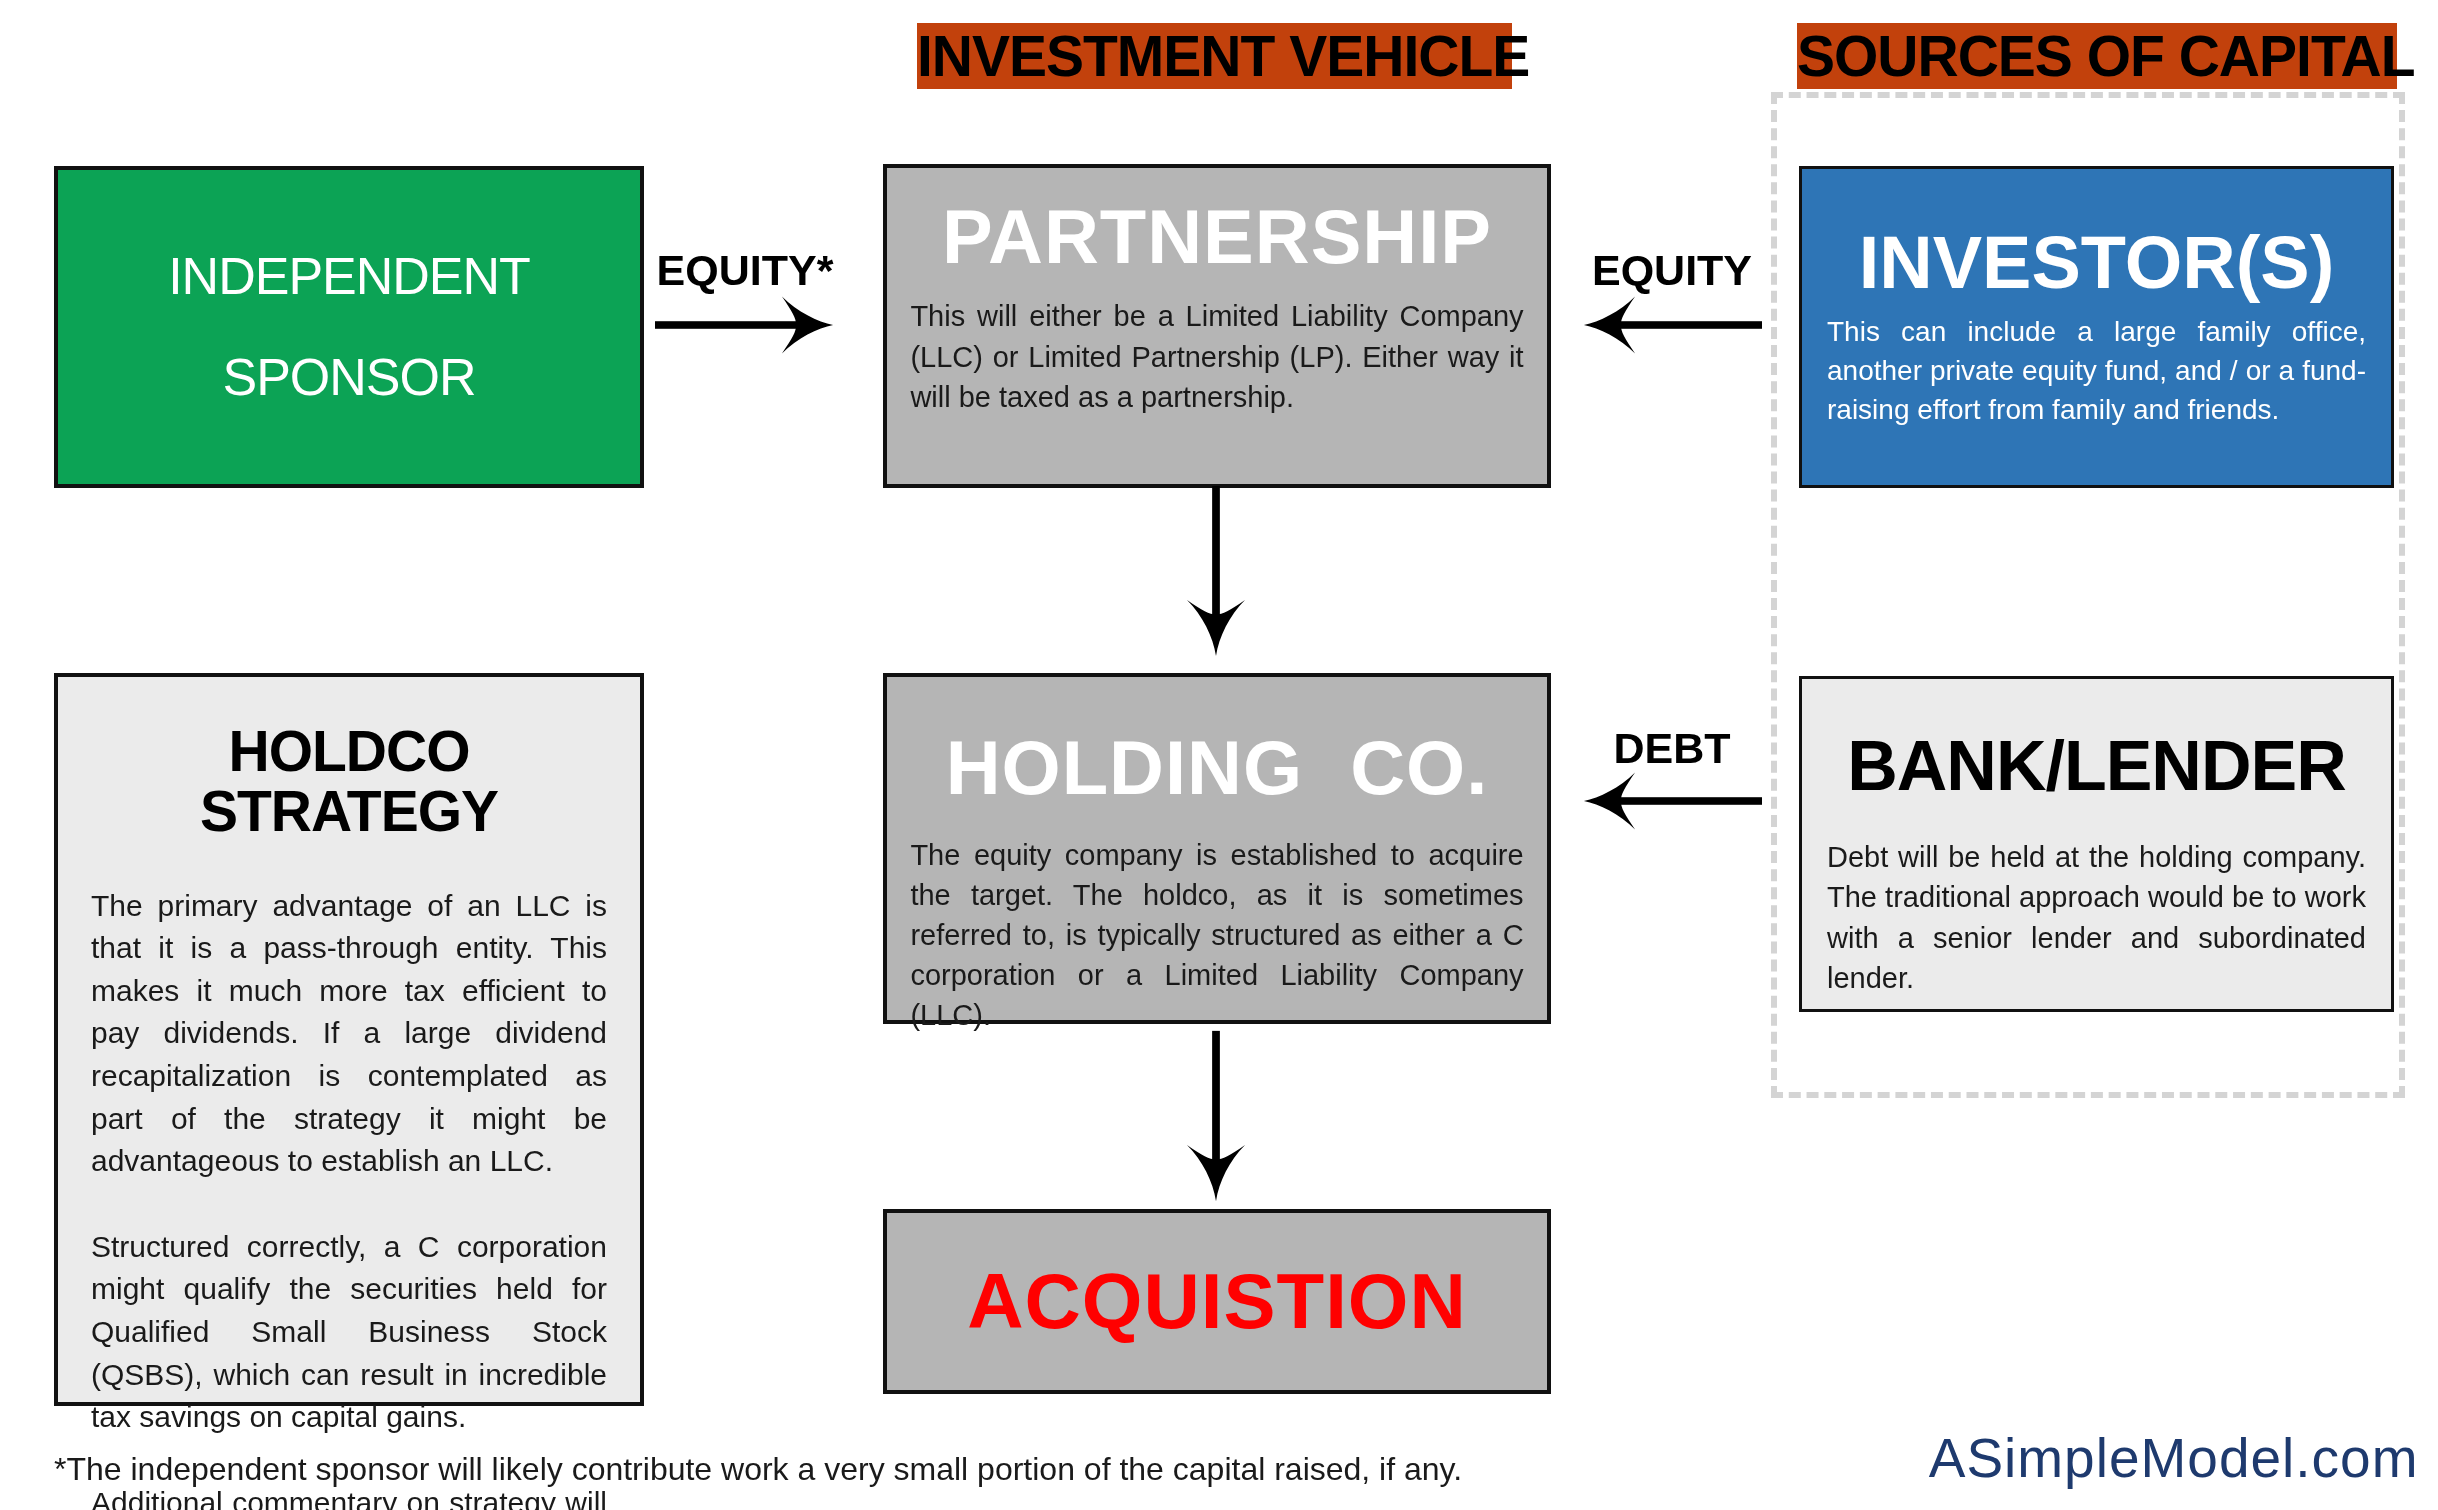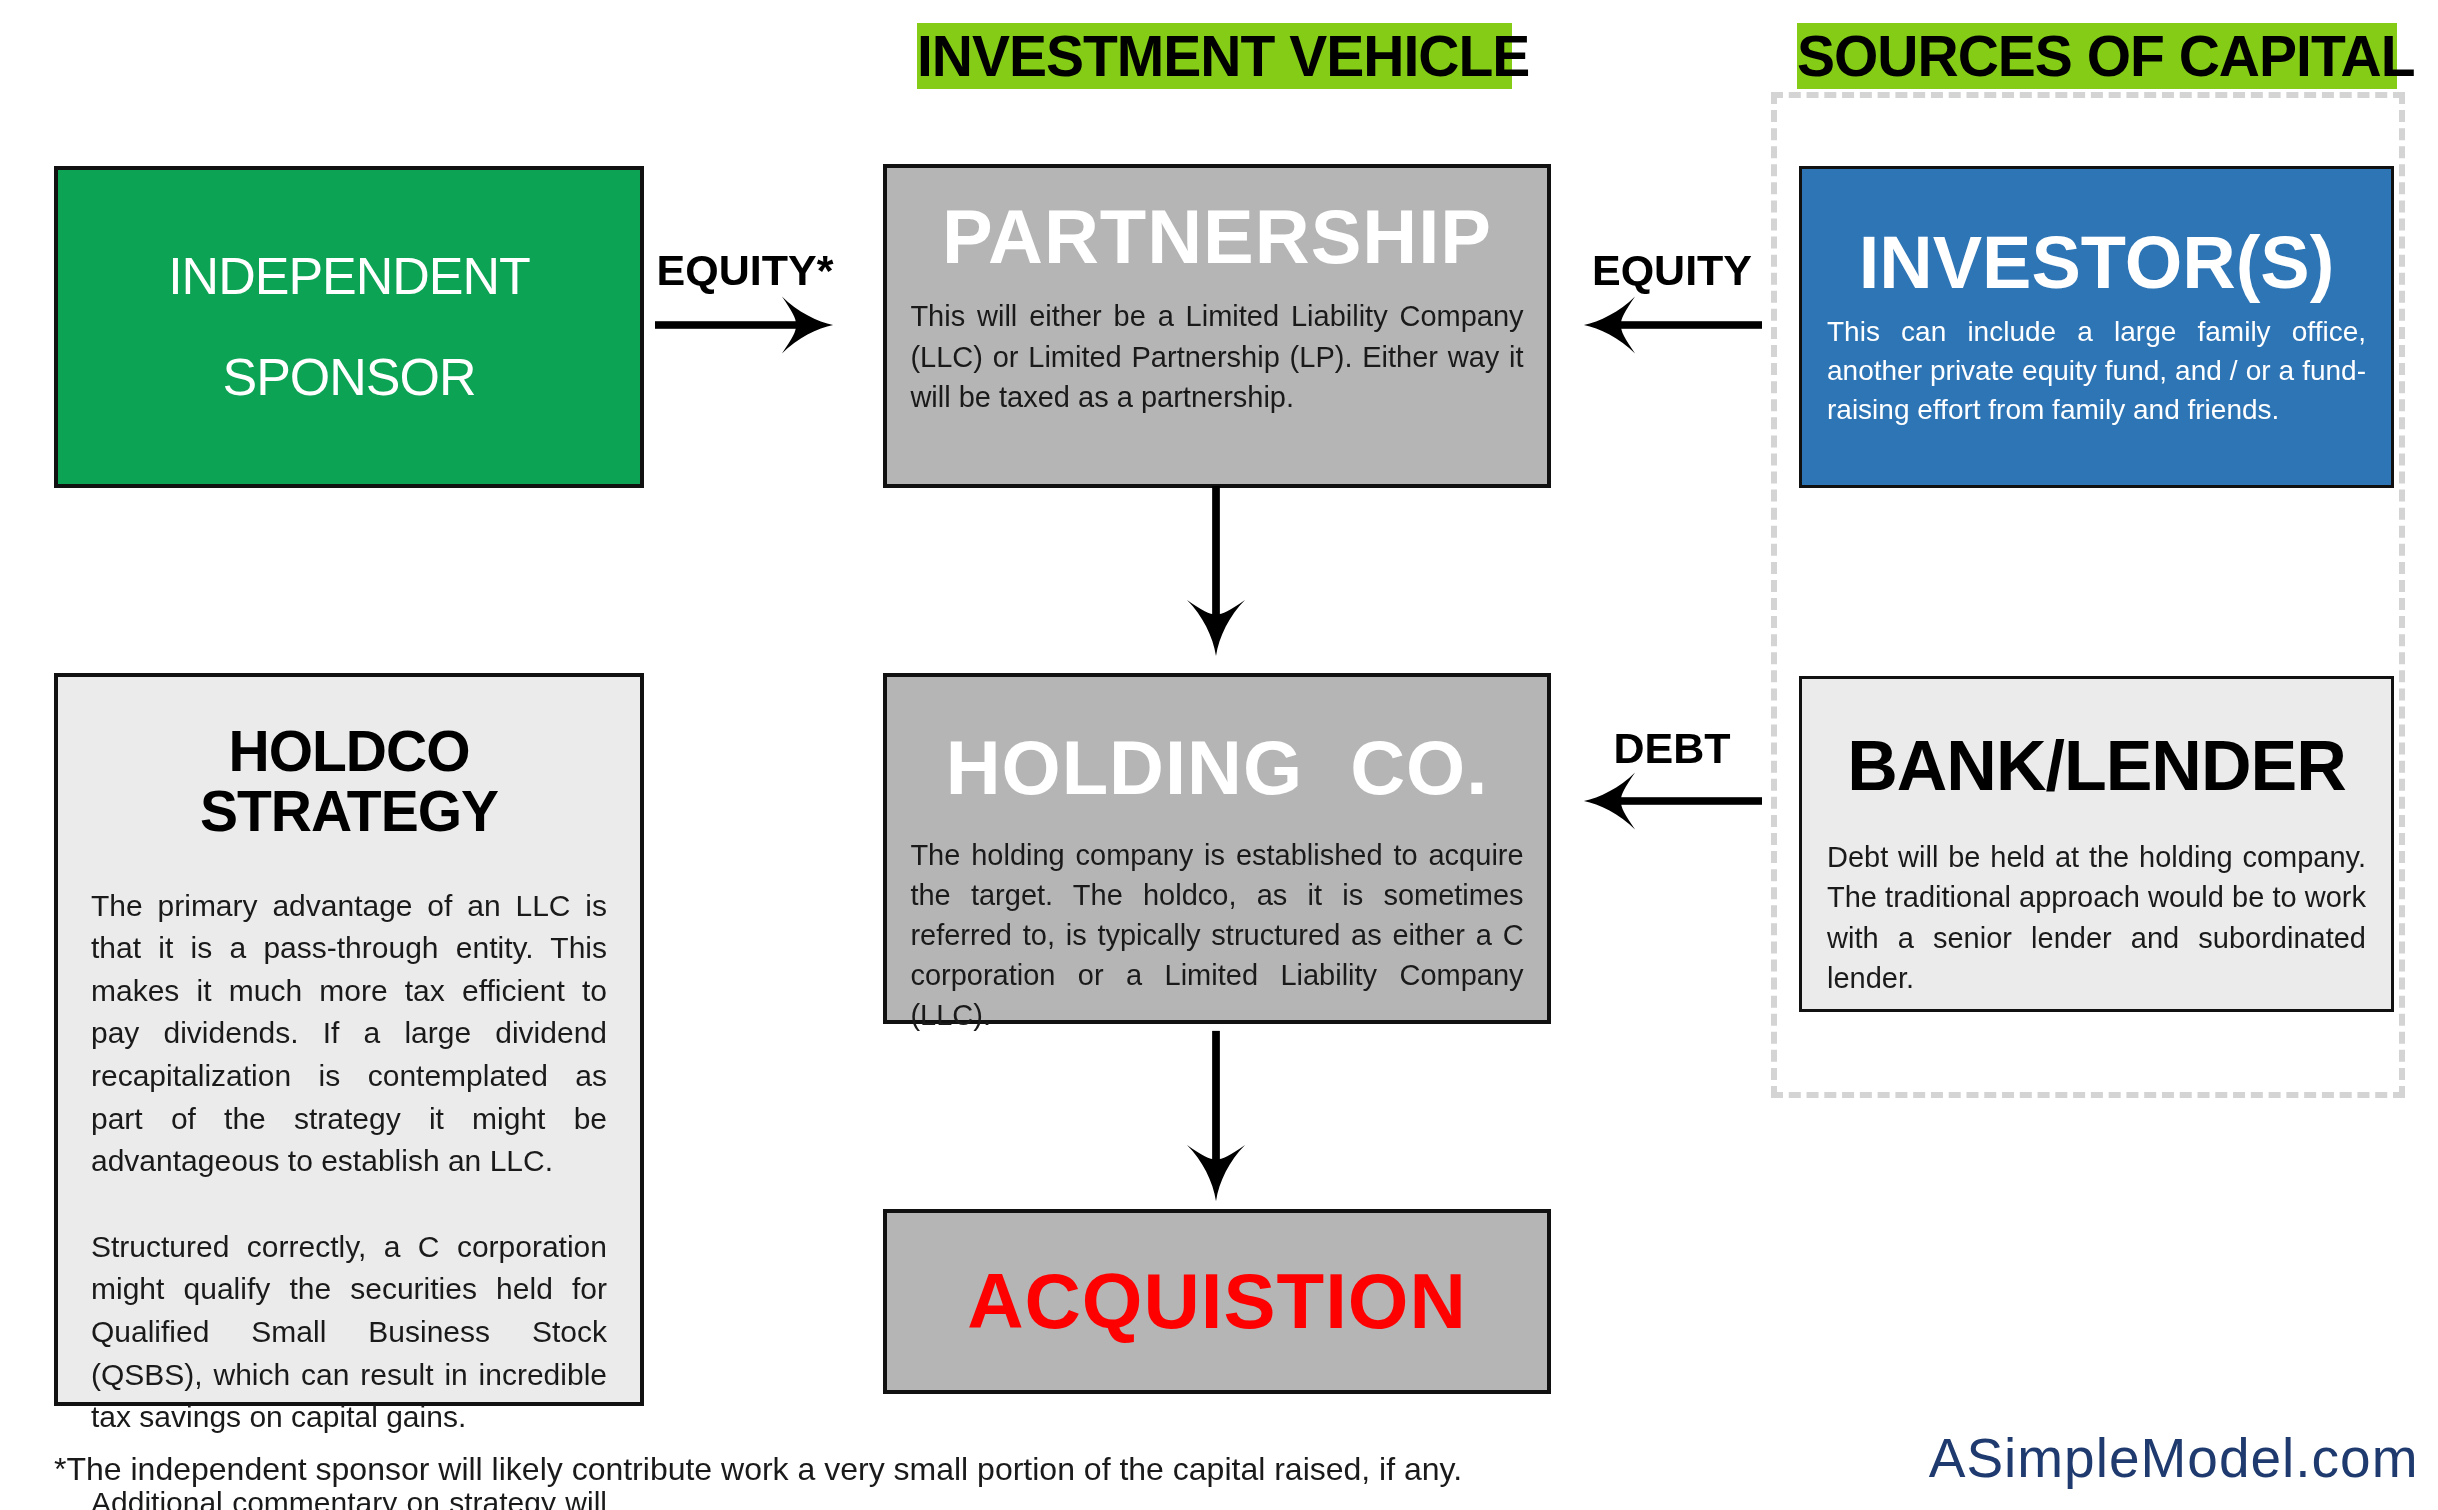--- a/index.html
+++ b/index.html
@@ -7,21 +7,21 @@
     --red:#ff0000; --navy:#1e3a6e; --dash:#d4d4d4; --ink:#111111;
   }
   html,body{margin:0;padding:0;}
   body{
     width:2438px;height:1511px;position:relative;overflow:hidden;
     background:#ffffff;font-family:"Liberation Sans", sans-serif;color:var(--ink);
   }
   .abs{position:absolute;}
   .col-title{
     font-size:57px;font-weight:bold;letter-spacing:-1px;text-align:center;
-    color:#000;white-space:nowrap;z-index:5;background:#84cc16;
+    color:#000;white-space:nowrap;z-index:5;background:#c2410c;
   }
   .dashed-region{
     left:1771px;top:92px;width:634px;height:1006px;
     border:6.8px dashed var(--dash);box-sizing:border-box;z-index:0;
   }
   .box{box-sizing:border-box;z-index:2;}
   .box h2{margin:0;line-height:1.05;text-align:center;font-weight:bold;}
   .box p{margin:0;text-align:justify;}
   
   .sponsor{
@@ -108,21 +108,21 @@
 
 <div class="abs box holdco">
   <h2>HOLDCO STRATEGY</h2>
   <p>The primary advantage of an LLC is that it is a pass-through entity. This makes it much more tax efficient to pay dividends. If a large dividend recapitalization is contemplated as part of the strategy it might be advantageous to establish an LLC.</p>
   <p>Structured correctly, a C corporation might qualify the securities held for Qualified Small Business Stock (QSBS), which can result in incredible tax savings on capital gains.</p>
   <p>Additional commentary on strategy will be included in the notes associated with this post.</p>
 </div>
 
 <div class="abs box holding">
   <h2>HOLDING CO.</h2>
-  <p>The holding company is established to acquire the target. The holdco, as it is sometimes referred to, is typically structured as either a C corporation or a Limited Liability Company (LLC).</p>
+  <p>The equity company is established to acquire the target. The holdco, as it is sometimes referred to, is typically structured as either a C corporation or a Limited Liability Company (LLC).</p>
 </div>
 
 <div class="abs box bank">
   <h2>BANK/LENDER</h2>
   <p>Debt will be held at the holding company. The traditional approach would be to work with a senior lender and subordinated lender.</p>
 </div>
 
 <div class="abs box acquisition">
   <h2>ACQUISTION</h2>
 </div>

